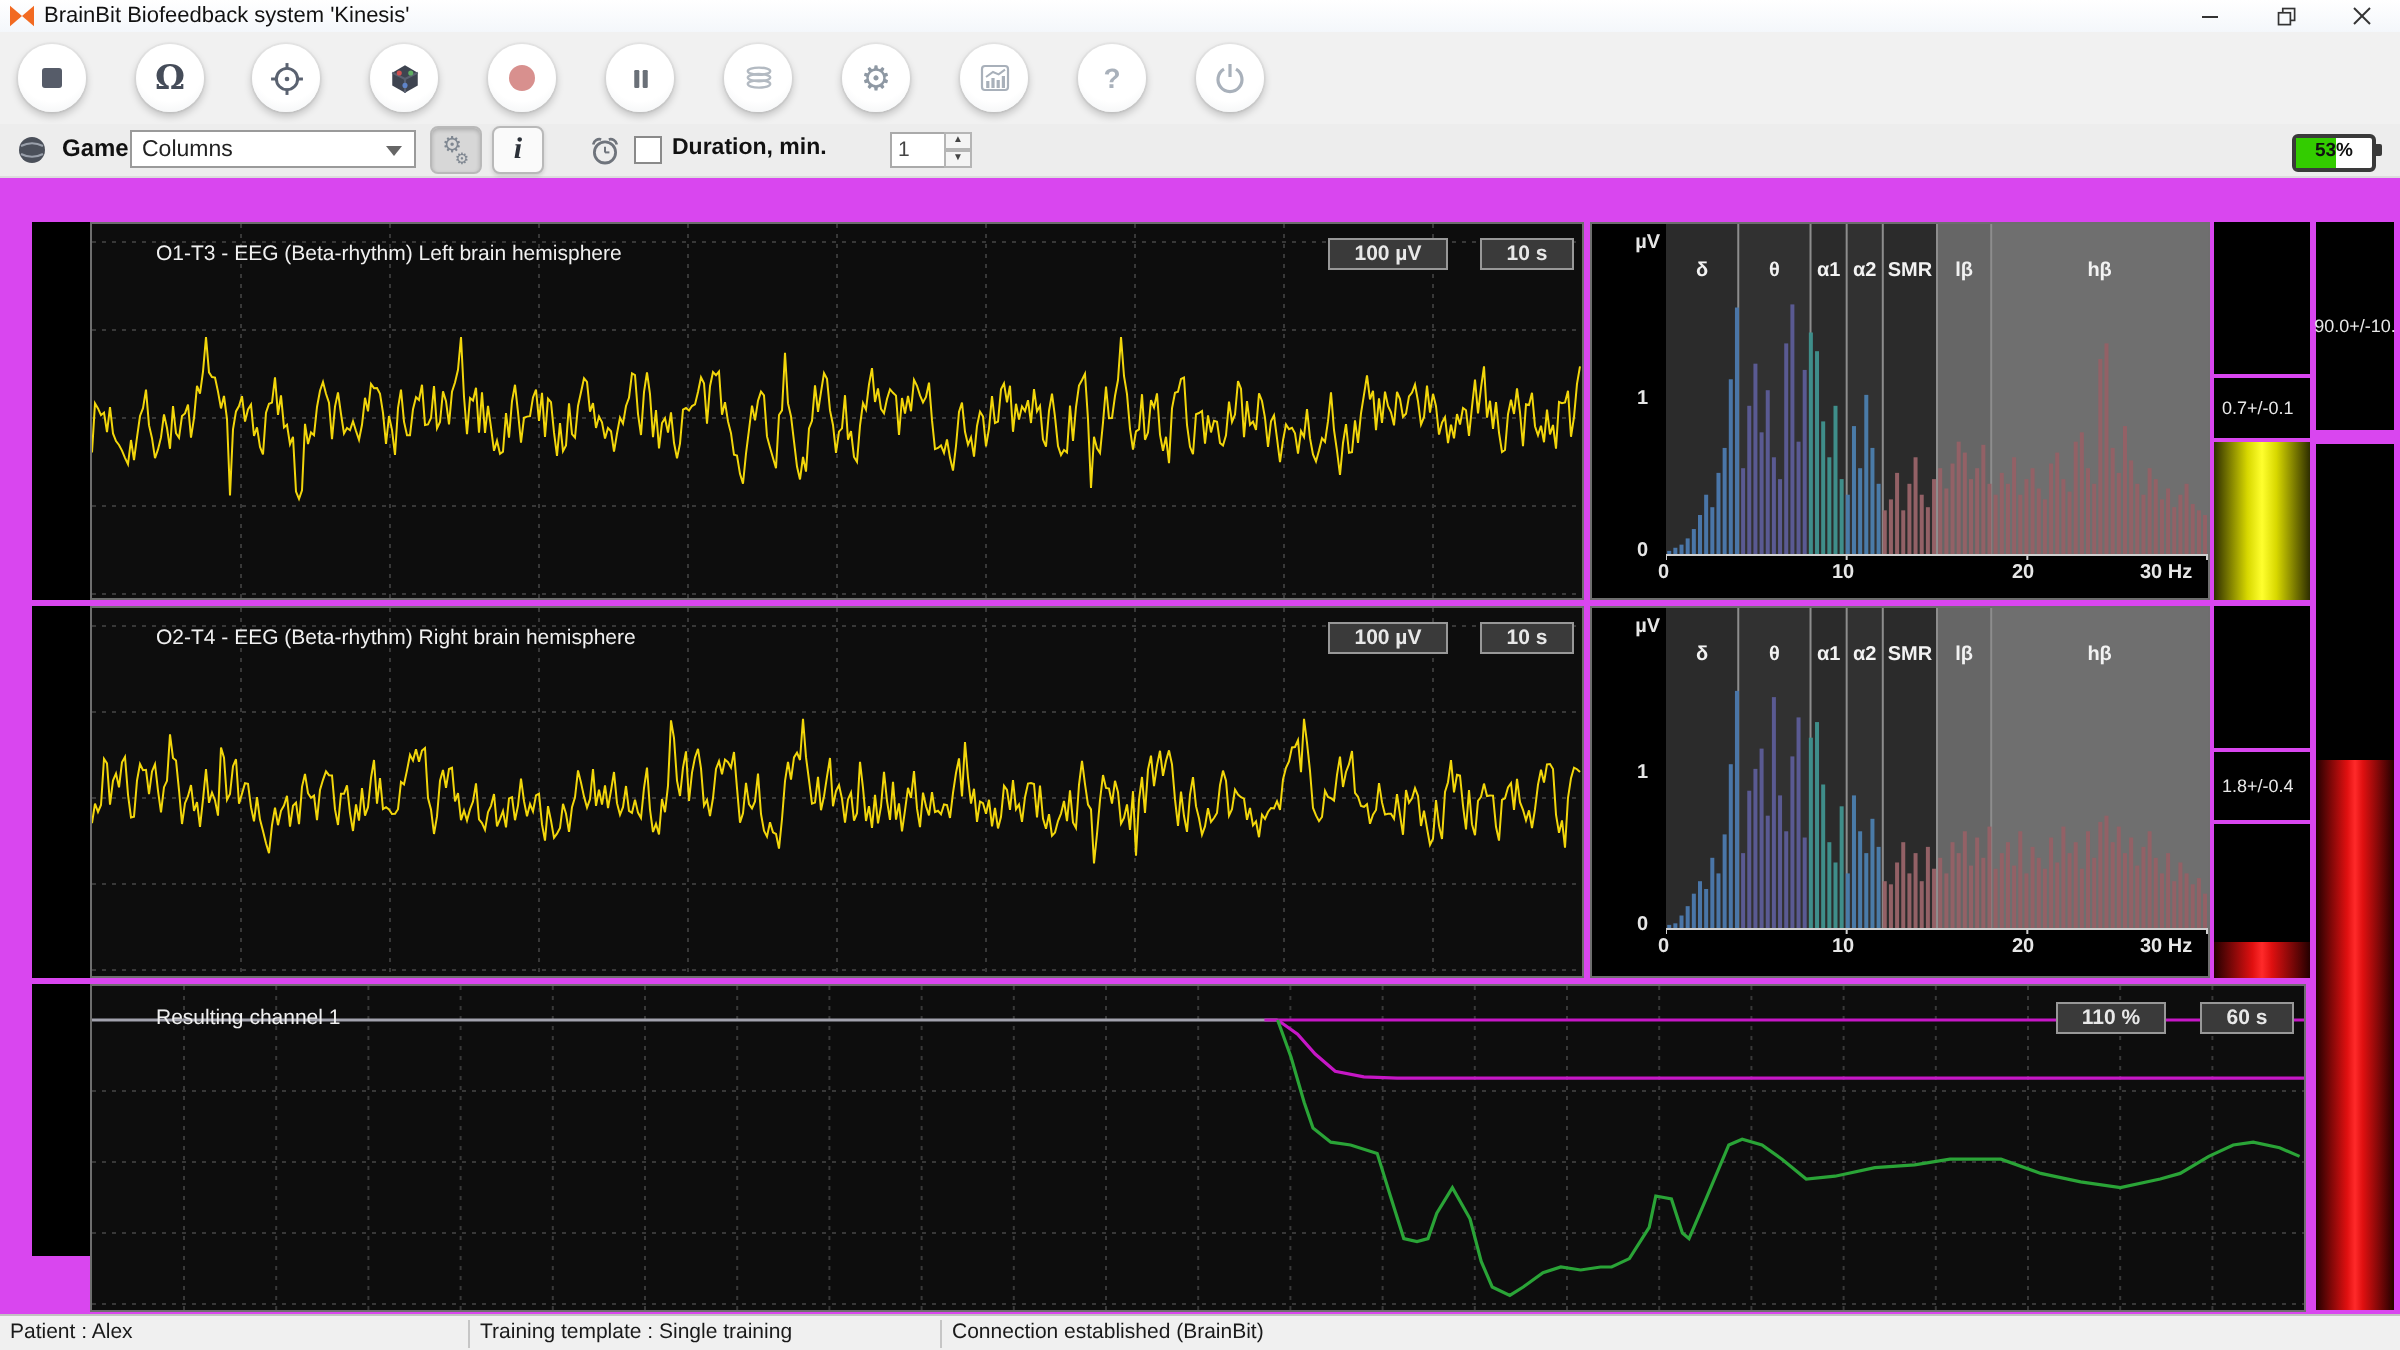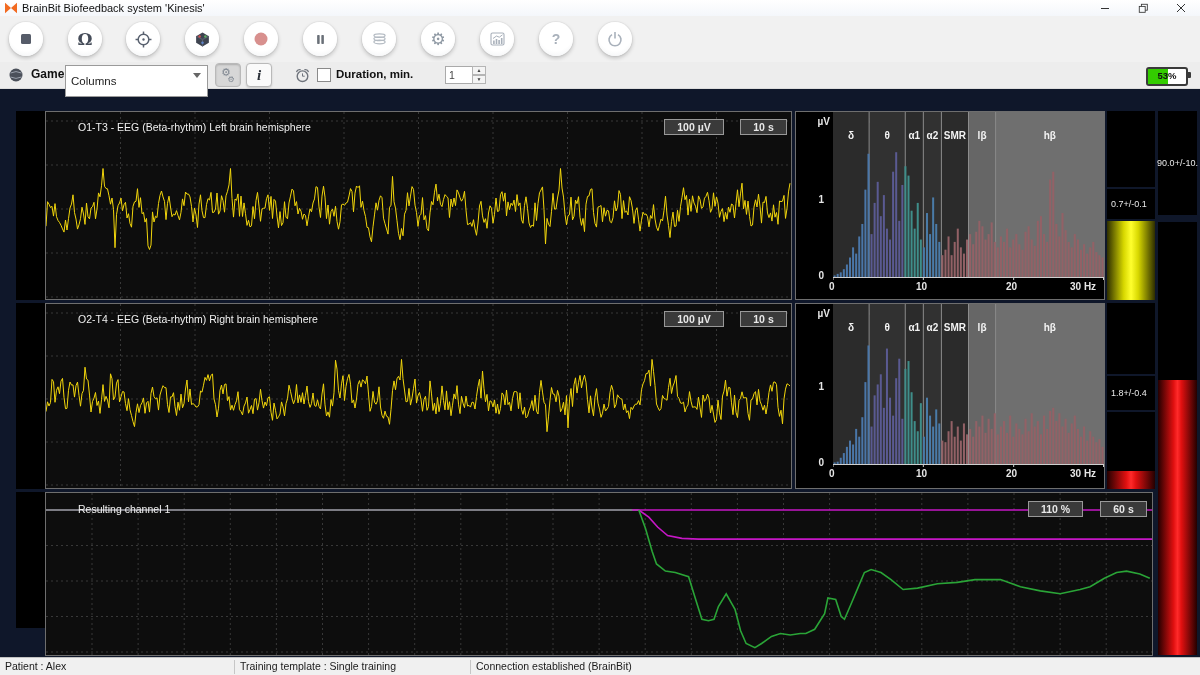--- a/index.html
+++ b/index.html
@@ -1,33 +1,33 @@
 <!DOCTYPE html>
 <html><head>
 <meta charset="utf-8">
 <style>
   html,body{margin:0;padding:0;background:#888;}
-  #app{position:relative;width:1200px;height:675px;background:#0f172a;overflow:hidden;
+  #app{position:relative;width:1200px;height:675px;background:#d946ef;overflow:hidden;
        font-family:"Liberation Sans","DejaVu Sans",sans-serif;text-decoration:underline;-webkit-font-smoothing:antialiased;}
   
   .titlebar{position:absolute;left:0;top:0;width:1200px;height:16px;background:linear-gradient(#ffffff,#f4f7fb);
             border-bottom:1px solid #e3e6ea;display:flex;align-items:center;}
   .titlebar .logo{margin:0 4px 0 4px;display:flex;}
   .title-text{font-size:11px;color:#111;line-height:16px;}
   .wctrls{position:absolute;right:0;top:0;height:16px;display:flex;}
   .wbtn{width:38px;height:16px;display:flex;align-items:center;justify-content:center;color:#333;cursor:pointer;}
   
   .toolbar1{position:absolute;left:0;top:16px;width:1200px;height:46px;background:#f1f1f1;border-bottom:1px solid #e2e2e2;}
   .tbtn{position:absolute;top:6px;width:34px;height:34px;border-radius:50%;
         background:radial-gradient(circle at 50% 35%,#ffffff 60%,#eef0f2);
         box-shadow:0 2px 4px rgba(0,0,0,.22),0 0 0 1px #e9e9e9;display:flex;align-items:center;justify-content:center;cursor:pointer;}
   
   .toolbar2{position:absolute;left:0;top:62px;width:1200px;height:26px;background:#ededed;border-bottom:1px solid #dcdcdc;}
   .game-label{position:absolute;left:31px;top:5px;font-size:12px;font-weight:bold;color:#111;}
-  .select{position:absolute;left:65px;top:3px;width:143px;height:32px;background:#fff;border:1px solid #9a9a9a;
+  .select{position:absolute;left:65px;top:3px;width:143px;height:19px;background:#fff;border:1px solid #9a9a9a;
           display:flex;align-items:center;font-size:11.5px;color:#222;padding-left:5px;box-sizing:border-box;cursor:pointer;}
   .sel-caret{position:absolute;right:6px;top:7px;width:0;height:0;border-left:4px solid transparent;border-right:4px solid transparent;border-top:5px solid #666;}
   .sq-btn{position:absolute;top:1px;width:24px;height:22px;border:1px solid #b9b9b9;border-radius:4px;display:flex;align-items:center;justify-content:center;cursor:pointer;}
   .gears-btn{left:215px;background:#d7d7d7;box-shadow:inset 0 1px 2px rgba(0,0,0,.2);}
   .info-btn{left:246px;background:#fafafa;box-shadow:0 1px 2px rgba(0,0,0,.15);}
   .i-glyph{font-family:"Liberation Serif","DejaVu Serif",serif;font-style:italic;font-weight:bold;font-size:15px;color:#2b3038;}
   .alarm{position:absolute;left:294px;top:5px;}
   .cbx{position:absolute;left:317px;top:6px;width:12px;height:12px;background:#fff;border:1px solid #8a8a8a;cursor:pointer;}
   .dur-label{position:absolute;left:336px;top:6px;font-size:11.5px;font-weight:bold;color:#111;}
   .dur-input{position:absolute;left:445px;top:4px;width:24px;height:16px;border:1px solid #aaa;font-size:10.5px;color:#444;padding:0 0 0 3px;font-family:inherit;}

